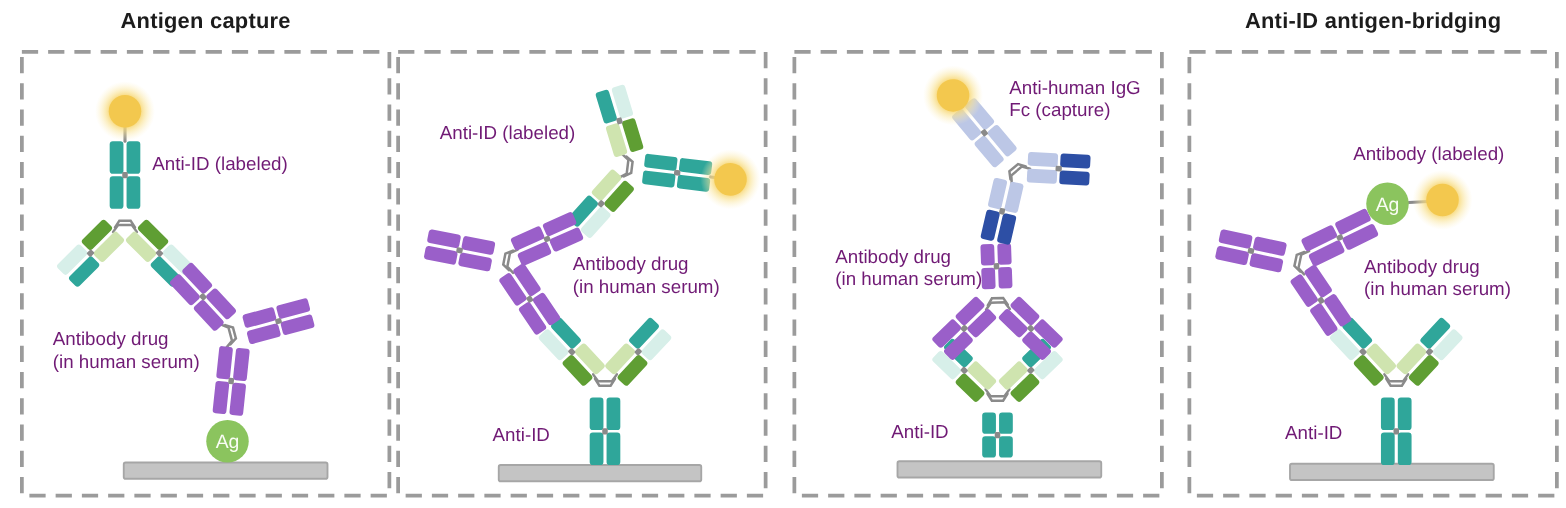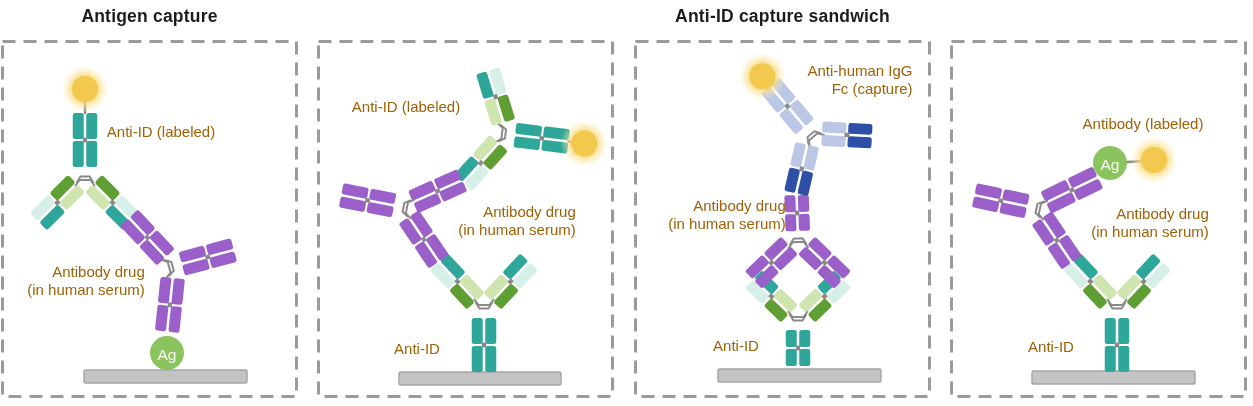--- a/index.html
+++ b/index.html
@@ -15,41 +15,41 @@
          font-size:17.5px;font-weight:700;letter-spacing:.2px;color:var(--text);white-space:nowrap}
   .box{position:absolute;top:40px;left:0;width:297px;height:358px}
   svg.diagram{position:absolute;inset:0;width:297px;height:358px;overflow:visible}
   .dash{fill:none;stroke:var(--border);stroke-width:3;stroke-dasharray:13 8}
   .platform{fill:var(--platform);stroke:var(--platform-edge);stroke-width:1.5}
   .ag{fill:var(--ag)}
   .agt{fill:#FAFDF5;font-size:15.5px;text-anchor:middle;dominant-baseline:central;
        font-family:"Liberation Sans","DejaVu Sans",sans-serif}
   .core{fill:var(--yellow)}
   .bondline{stroke:var(--hinge);stroke-width:2.5;stroke-linecap:round}
-  .lbl{position:absolute;transform:translateX(-50%);text-align:right;z-index:2;
-       font-size:15px;line-height:17.5px;color:#a16207}
+  .lbl{position:absolute;transform:translateX(-50%);text-align:left;z-index:2;
+       font-size:15px;line-height:17.5px;color:#701a75}
   .lbl .ln{white-space:nowrap}
 </style>
 </head>
 <body>
 
 <svg width="0" height="0" style="position:absolute" aria-hidden="true">
   <defs>
     <radialGradient id="glowGrad">
       <stop offset="0%" stop-color="#F6CF5C"></stop>
       <stop offset="45%" stop-color="#F6CF5C" stop-opacity="0.95"></stop>
       <stop offset="68%" stop-color="#F9E292" stop-opacity="0.60"></stop>
       <stop offset="100%" stop-color="#FCF0C4" stop-opacity="0"></stop>
     </radialGradient>
   </defs>
 </svg>
 
 <div class="figure">
 
-  <section class="panel" style="left:1px">
+  <section class="panel" style="left:16px">
     <div class="title">Antigen capture</div>
     <div class="box">
       <svg class="diagram" viewBox="0 0 297 358">
         <rect class="dash" x="1.5" y="1.5" width="294" height="355"></rect>
         <rect class="platform" x="83" y="330" width="163" height="13" rx="1.5"></rect>
         <g id="ab1">
             <g transform="translate(84 135)">
               <g transform="rotate(0)">
                 <rect x="-12.25" y="-34" width="11" height="26" rx="2.5" fill="#2FA69A"></rect>
                 <rect x="-12.25" y="-62" width="11" height="26" rx="2.5" fill="#2FA69A"></rect>
@@ -215,21 +215,20 @@
         <div class="ln">Antibody drug</div>
         <div class="ln">(in human serum)</div>
       </div>
       <div class="lbl" style="left:100px;top:300px">
         <div class="ln">Anti-ID</div>
       </div>
     </div>
   </section>
 
   <section class="panel" style="left:634px">
-    <div class="title">Anti-ID capture sandwich</div>
     <div class="box">
       <svg class="diagram" viewBox="0 0 297 358">
         <rect class="dash" x="1.5" y="1.5" width="294" height="355"></rect>
         <rect class="platform" x="84" y="329" width="163" height="13" rx="1.5"></rect>
         <g id="ab3">
             <g transform="translate(164 282)">
               <g transform="rotate(180)">
                 <rect x="-12.25" y="-25" width="11" height="17" rx="2.5" fill="#2FA69A"></rect>
                 <rect x="-12.25" y="-44" width="11" height="17" rx="2.5" fill="#2FA69A"></rect>
                 <rect x="1.25" y="-25" width="11" height="17" rx="2.5" fill="#2FA69A"></rect>
@@ -318,20 +317,21 @@
         <div class="ln">Antibody drug</div>
         <div class="ln">(in human serum)</div>
       </div>
       <div class="lbl" style="left:102px;top:297px">
         <div class="ln">Anti-ID</div>
       </div>
     </div>
   </section>
 
   <section class="panel" style="left:950px">
+    <div class="title">Anti-ID antigen-bridging</div>
     <div class="box">
       <svg class="diagram" viewBox="0 0 297 358">
         <rect class="dash" x="1.5" y="1.5" width="294" height="355"></rect>
         <rect class="platform" x="82" y="331" width="163" height="13" rx="1.5"></rect>
         <g id="ab4">
             <g transform="translate(167 270)">
               <g transform="rotate(180)">
                 <rect x="-12.25" y="-34" width="11" height="26" rx="2.5" fill="#2FA69A"></rect>
                 <rect x="-12.25" y="-62" width="11" height="26" rx="2.5" fill="#2FA69A"></rect>
                 <rect x="1.25" y="-34" width="11" height="26" rx="2.5" fill="#2FA69A"></rect>

